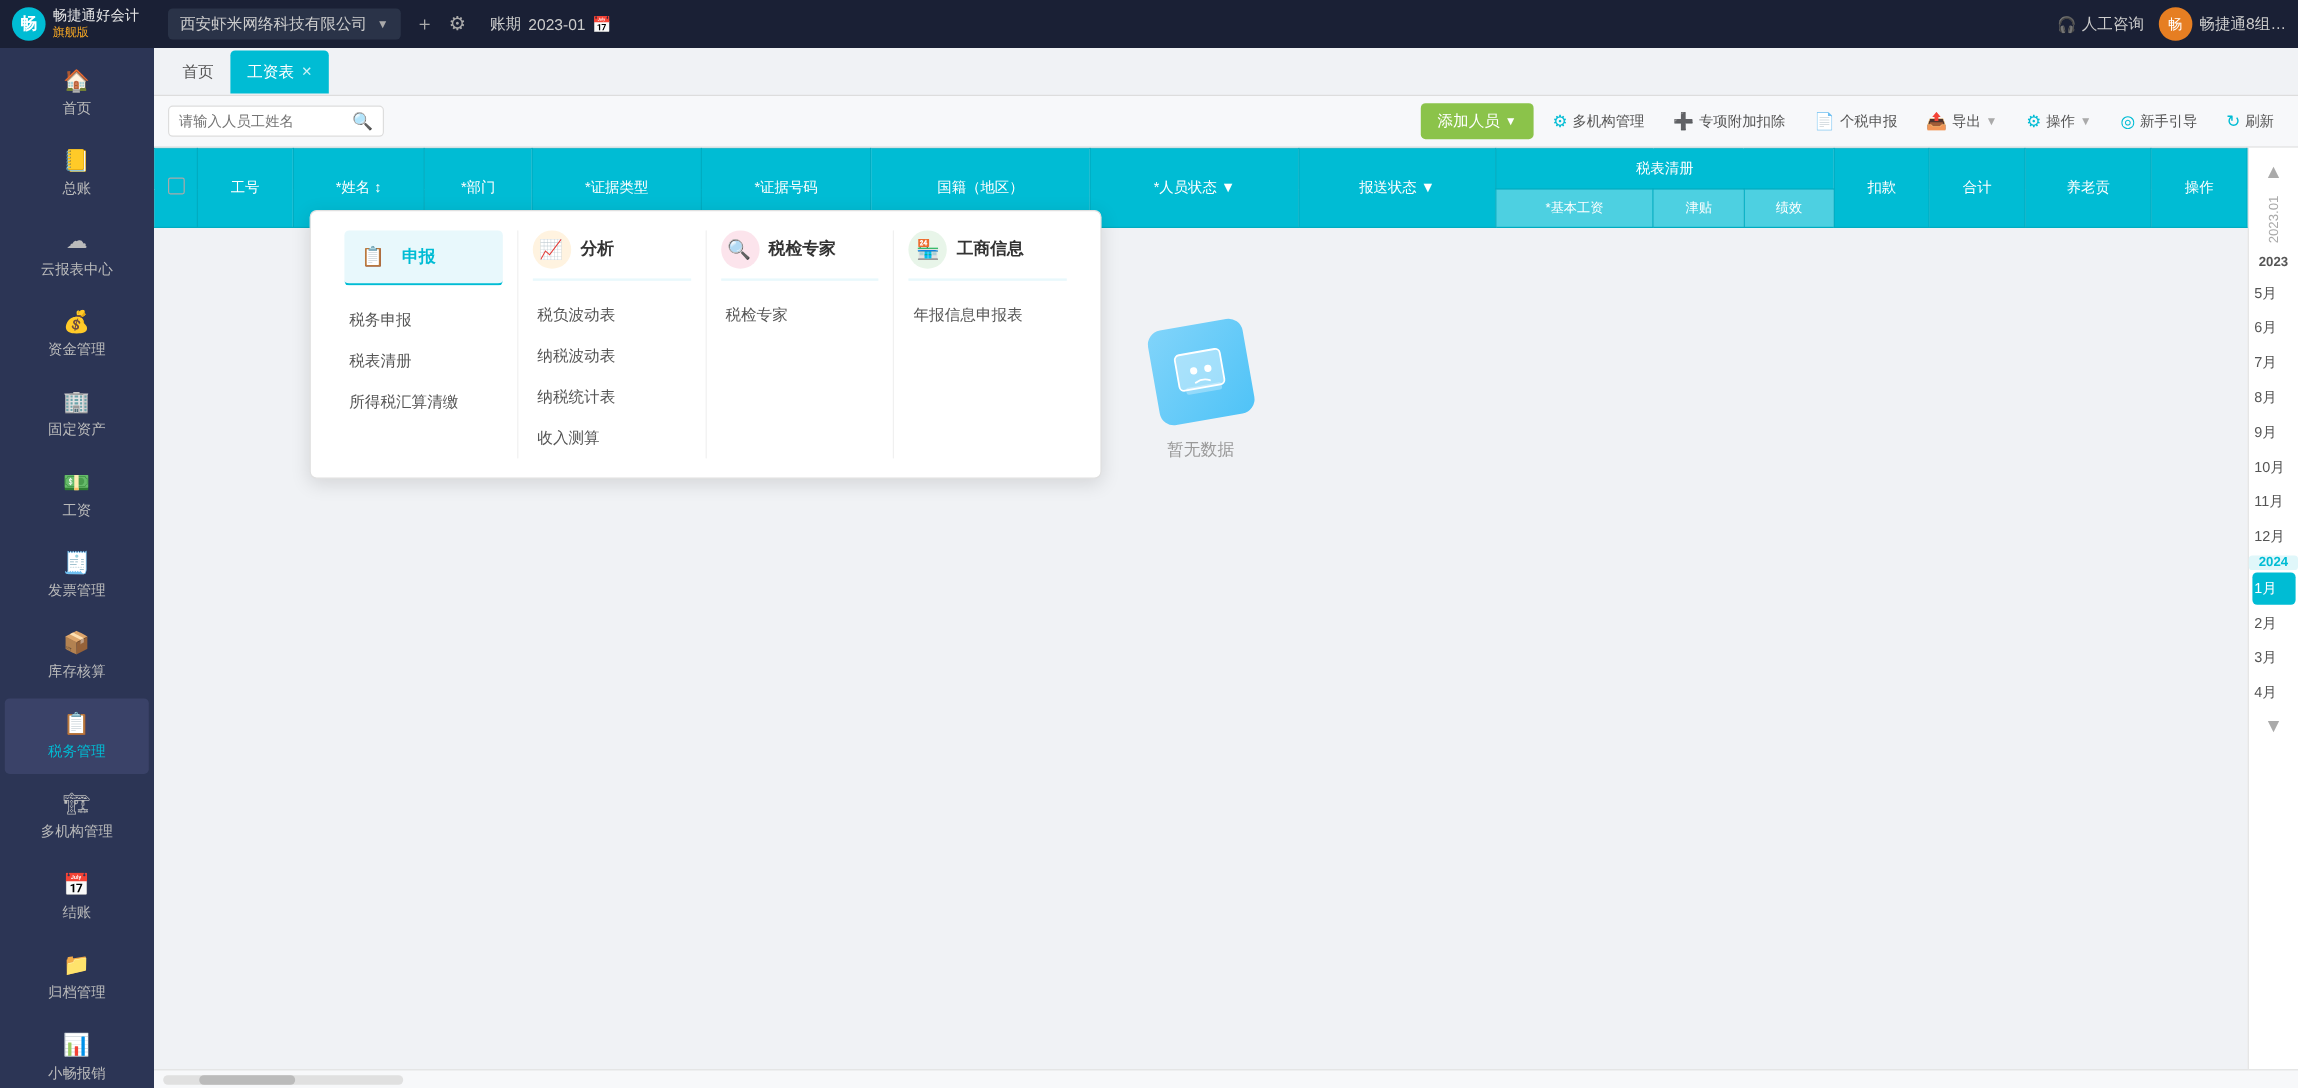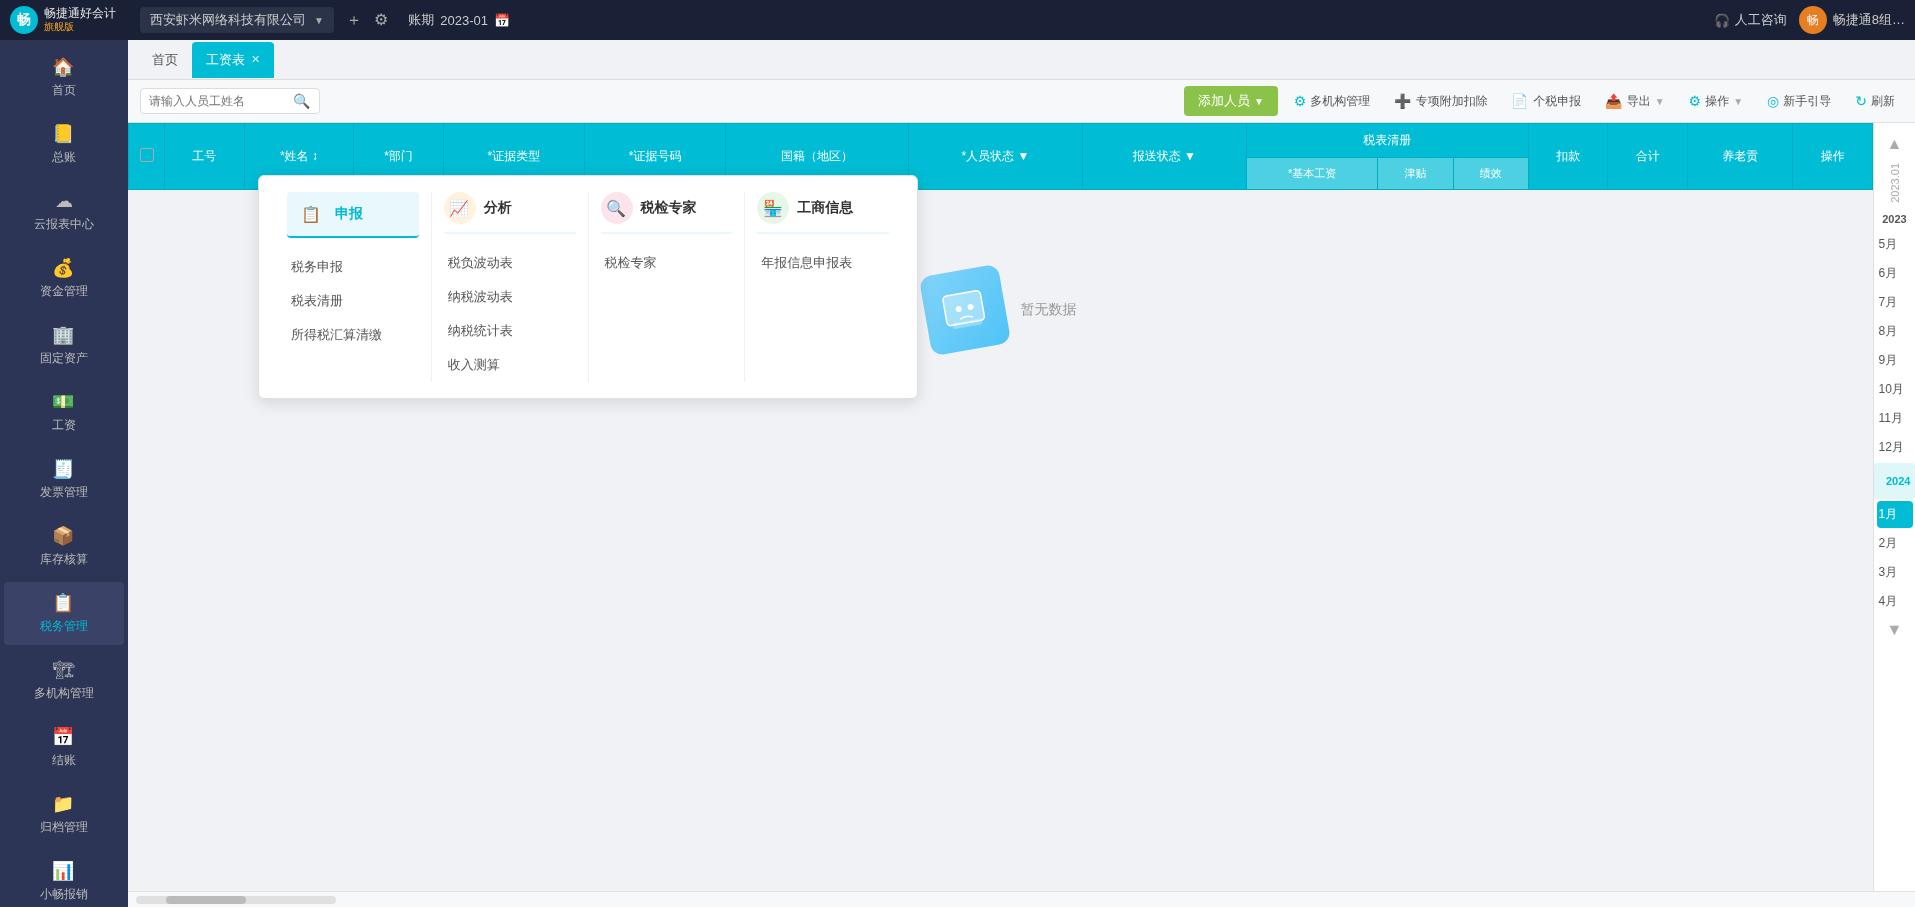--- a/index.html
+++ b/index.html
@@ -83,21 +83,21 @@
     .salary-table { width: 100%; border-collapse: collapse; }
     .salary-table th {
       background: #00bcd4; color: white; padding: 8px 6px; font-size: 12px; font-weight: normal; border: 1px solid #00acc1; white-space: nowrap; text-align: center;
     }
     .salary-table th.sub-header { background: #4dd0e1; font-size: 11px; }
     .checkbox-col { width: 36px; }
     .check-box {
       width: 14px; height: 14px; border: 1px solid #aaa; border-radius: 2px; display: inline-block; cursor: pointer;
     }
     .empty-state {
-      display: flex; align-items: center; justify-content: center; padding: 80px 20px; gap: 16px;
+      display: flex; flex-direction: column; align-items: center; justify-content: center; padding: 80px 20px; gap: 16px;
     }
     .empty-icon {
       width: 80px; height: 80px; background: linear-gradient(135deg, #81d4fa, #4fc3f7); border-radius: 12px; display: flex; align-items: center; justify-content: center; color: white; font-size: 36px; transform: rotate(-10deg);
     }
     .empty-text { color: #999; font-size: 14px; }
     .dropdown-menu {
       position: absolute; top: 52px; left: 130px; background: white; border: 1px solid #e0e0e0; border-radius: 6px; box-shadow: 0 4px 16px rgba(0,0,0,0.12); width: 660px; padding: 16px; pointer-events: all; z-index: 100;
     }
     .dropdown-cols { display: flex; gap: 0; }
     .dropdown-col { flex: 1; padding: 0 12px; border-right: 1px solid #f0f0f0; }
@@ -370,21 +370,21 @@
         <div style="font-size:11px;color:#aaa;padding:4px 2px;text-align:center;writing-mode:vertical-rl;transform:rotate(180deg);height:auto;">2023.01</div>
         <div style="font-size:11px;color:#555;font-weight:bold;padding:4px;">2023</div>
         <div class="month-item">5月</div>
         <div class="month-item">6月</div>
         <div class="month-item">7月</div>
         <div class="month-item">8月</div>
         <div class="month-item">9月</div>
         <div class="month-item">10月</div>
         <div class="month-item">11月</div>
         <div class="month-item">12月</div>
-        <div style="font-size:11px;color:#00bcd4;font-weight:bold;padding:12px;background:#e0f7fa;border-radius:3px;width:100%;text-align:center;">2024</div>
+        <div style="font-size:11px;color:#00bcd4;font-weight:bold;padding:0;background:#e0f7fa;border-radius:3px;width:100%;text-align:center;">2024</div>
         <div class="month-item active">1月</div>
         <div class="month-item">2月</div>
         <div class="month-item">3月</div>
         <div class="month-item">4月</div>
         <span class="right-panel-nav">▼</span>
       </div>
 
     </div>
 
     <div style="height:16px;background:#f7f8fa;border-top:1px solid #e0e0e0;display:flex;align-items:center;padding:0 8px;">

